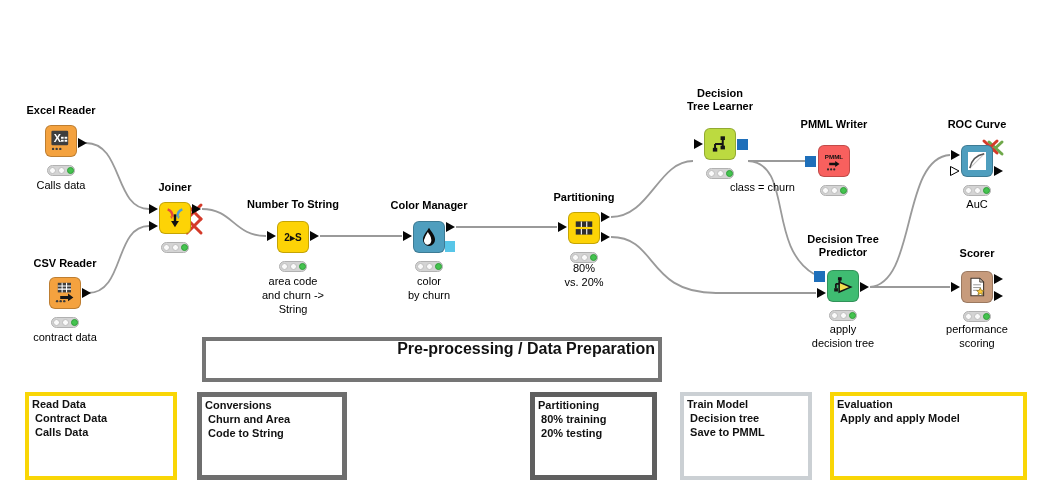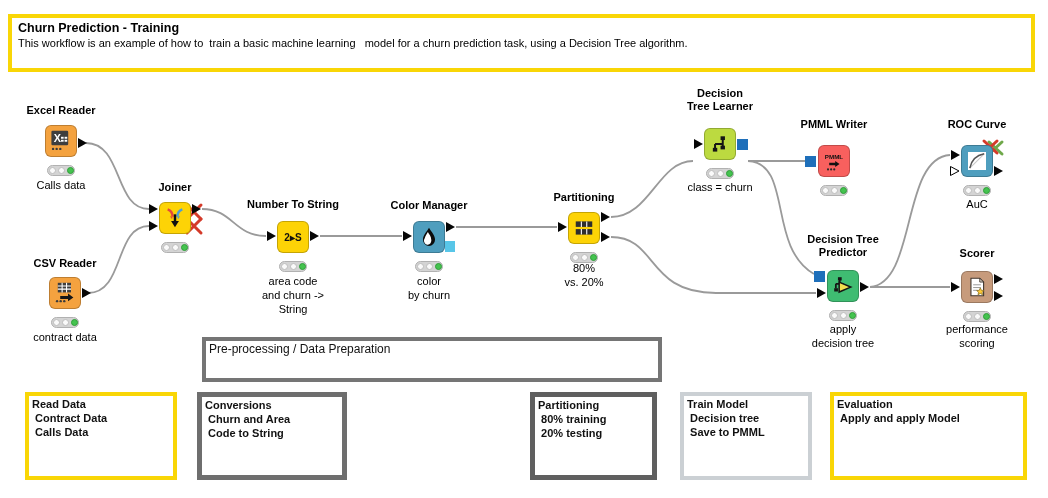--- a/index.html
+++ b/index.html
@@ -8,21 +8,21 @@
   
   .ann{position:absolute;box-sizing:border-box;background:#fff;}
   .ann .ann-text{font-size:11px;font-weight:bold;line-height:14px;white-space:pre-wrap;padding:1px 3px;color:#111;}
   .ann-yellow{border:4px solid #F9D606;}
   .ann-gray{border:5px solid #6E6E6E;}
   .ann-gray4{border:4px solid #757575;}
   .ann-darkgray{border:5px solid #5F5F5F;}
   .ann-lightgray{border:4px solid #CBD0D4;}
   #header-box .hdr-title{font-size:12.5px;font-weight:bold;padding:3px 6px 0 6px;}
   #header-box .hdr-desc{font-size:11px;font-weight:normal;padding:2px 6px;white-space:pre-wrap;}
-  #preproc-box .ann-text{text-align:left;font-weight:normal;font-size:12px;}
+  #preproc-box .ann-text{text-align:right;font-weight:bold;font-size:16px;}
   
   .node{position:absolute;width:32px;height:32px;}
   .nbody{position:absolute;left:0;top:0;width:32px;height:32px;border-radius:6px;
          border:1px solid rgba(0,0,0,.22);box-sizing:border-box;display:flex;align-items:center;justify-content:center;}
   .c-orange{background:#F4A23F;} .c-yellow{background:#FDD306;} .c-blue{background:#4F9EBE;}
   .c-lime{background:#BCDA40;} .c-red{background:#F8605E;} .c-green{background:#3FBC72;} .c-tan{background:#C79B7C;}
   .ntitle{position:absolute;left:50%;transform:translateX(-50%);width:150px;text-align:center;
           font-size:11px;font-weight:bold;line-height:13px;white-space:pre-line;}
   .nlabel{position:absolute;left:50%;transform:translateX(-50%);width:150px;text-align:center;
           font-size:11px;line-height:14px;white-space:pre-line;}
@@ -36,24 +36,20 @@
   .p-sq{position:absolute;width:11px;height:11px;background:#1E6FBA;}
   .p-tab{position:absolute;width:10px;height:11px;background:#58C6E8;}
   svg text{font-family:"Liberation Sans",sans-serif;}
   .layer{position:absolute;left:0;top:0;}
 </style>
 </head>
 <body>
 
 <div id="canvas">
 
-  <div id="header-box" class="ann ann-yellow" style="left:8px;top:14px;width:1027px;height:58px;">
-    <div class="hdr-title">Churn Prediction - Training</div>
-    <div class="hdr-desc">This workflow is an example of how to  train a basic machine learning   model for a churn prediction task, using a Decision Tree algorithm.</div>
-  </div>
 
   <svg class="layer" width="1048" height="498">
     <g fill="none" stroke="#9A9A9A" stroke-width="1.8">
       <path d="M 86,143 C 123,143 114,209 149,209"></path>
       <path d="M 88,293 C 125,293 114,226 149,226"></path>
       <path d="M 202,209 C 233,209 234,236 266,236"></path>
       <path d="M 320,236 L 402,236"></path>
       <path d="M 456,227 L 557,227"></path>
       <path d="M 611,217 C 650,217 658,161 693,161"></path>
       <path d="M 611,237 C 658,237 646,293 716,293 L 816,293"></path>
@@ -224,21 +220,21 @@
         <rect x="10.5" y="11.5" width="4" height="3.4" fill="#151515"></rect>
       </svg>
     </div>
     <div class="p-tri" style="left:-10px;top:11px;"></div>
     <div class="p-sq" style="left:33px;top:11px;"></div>
     <div class="tl" style="top:calc(100% + 8px);">
         <span class="dot"></span>
         <span class="dot"></span>
         <span class="dot green"></span>
       </div>
-    <div class="nlabel" style="top:calc(100% + 20px);">class = churn</div>
+    <div class="nlabel" style="top:calc(100% + 20px);text-align:right;">class = churn</div>
   </div>
 
   <div class="node" style="left:818px;top:145px;">
     <div class="ntitle" style="bottom:calc(100% + 14px);">PMML Writer</div>
     <div class="nbody c-red">
       <svg width="24" height="24" viewBox="0 0 20 20">
         <text x="10" y="8" text-anchor="middle" font-size="5.2" font-weight="bold" fill="#111">PMML</text>
         <path d="M6,11.5 h5 v-1.6 l3.6,2.6 -3.6,2.6 v-1.6 h-5 z" fill="#111"></path>
         <g fill="#2a2a2a">
             <circle cx="5" cy="17" r="0.9"></circle>

